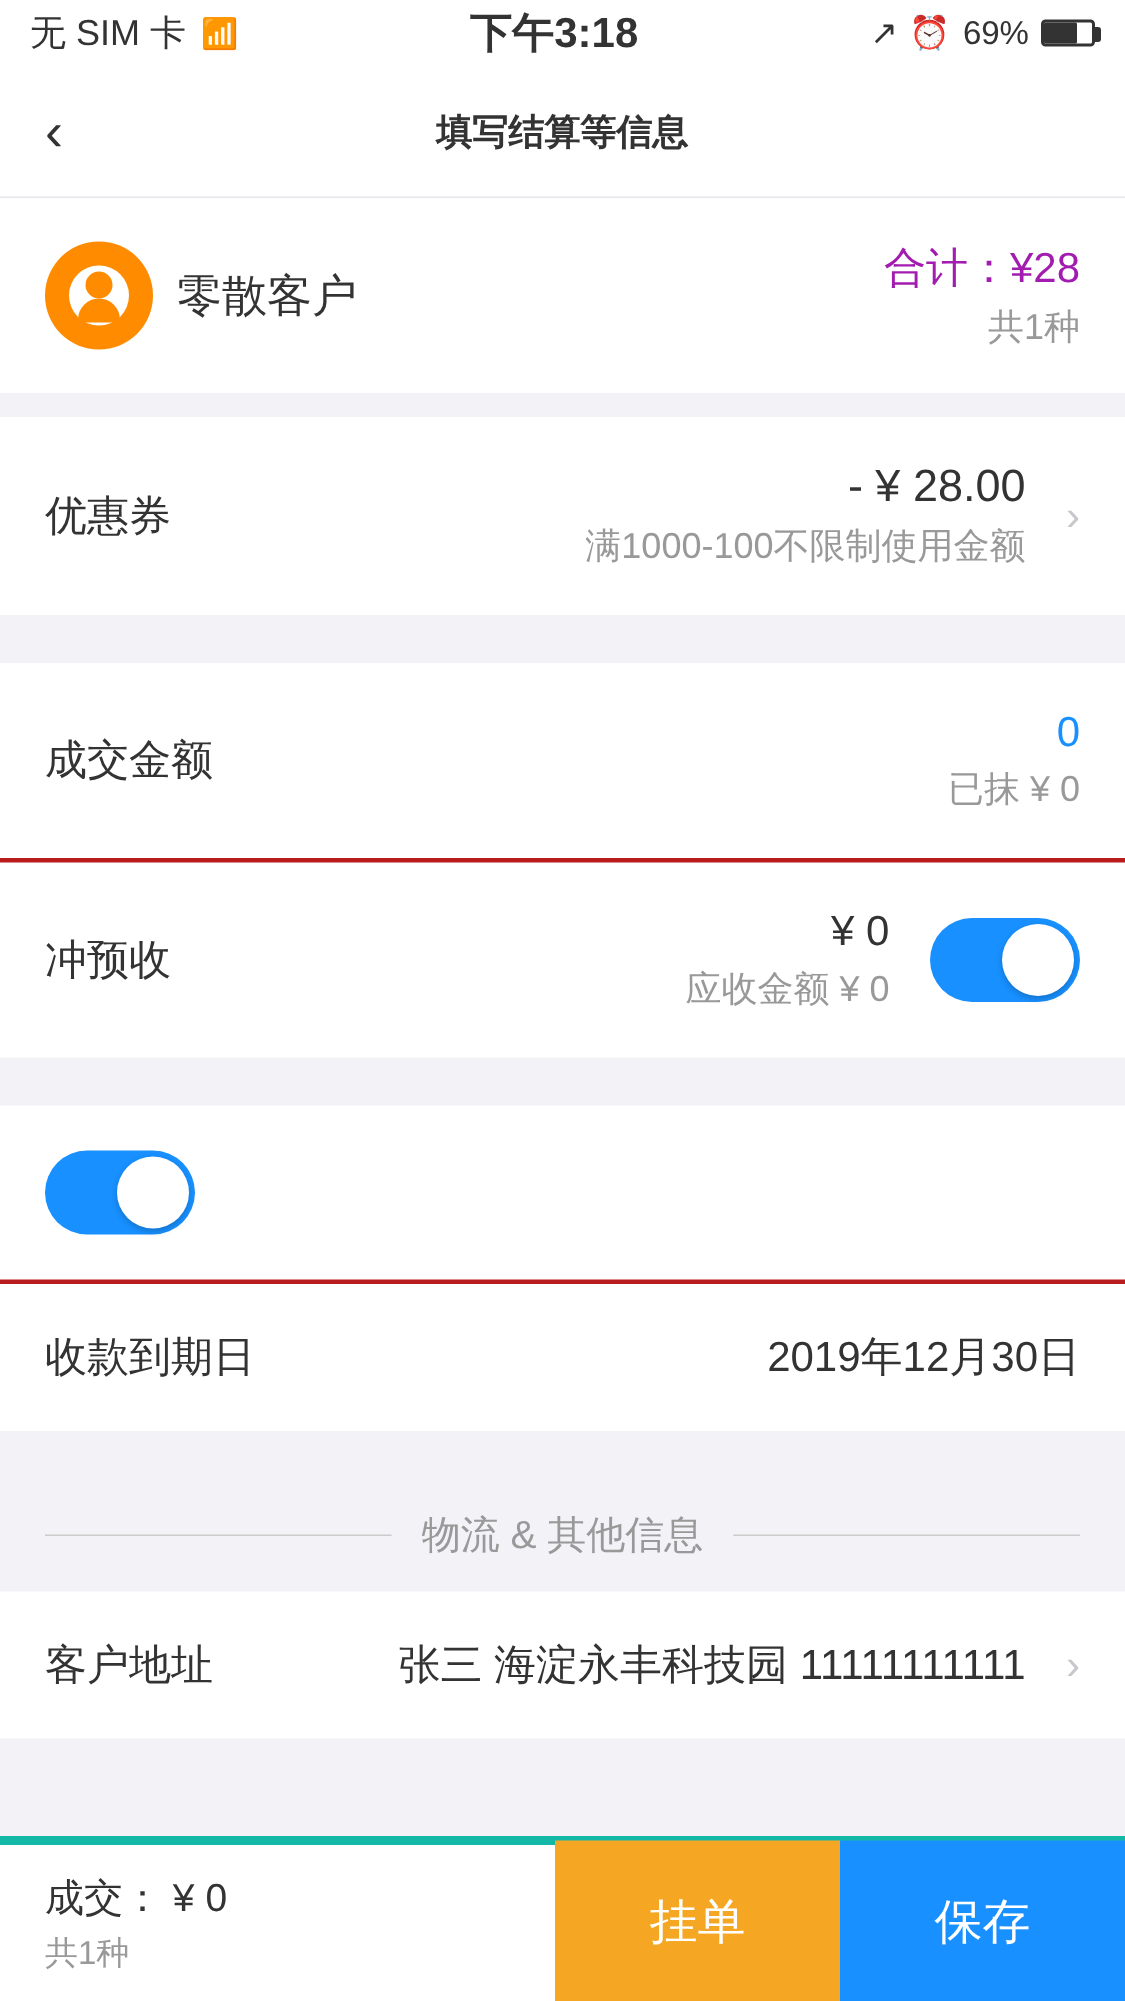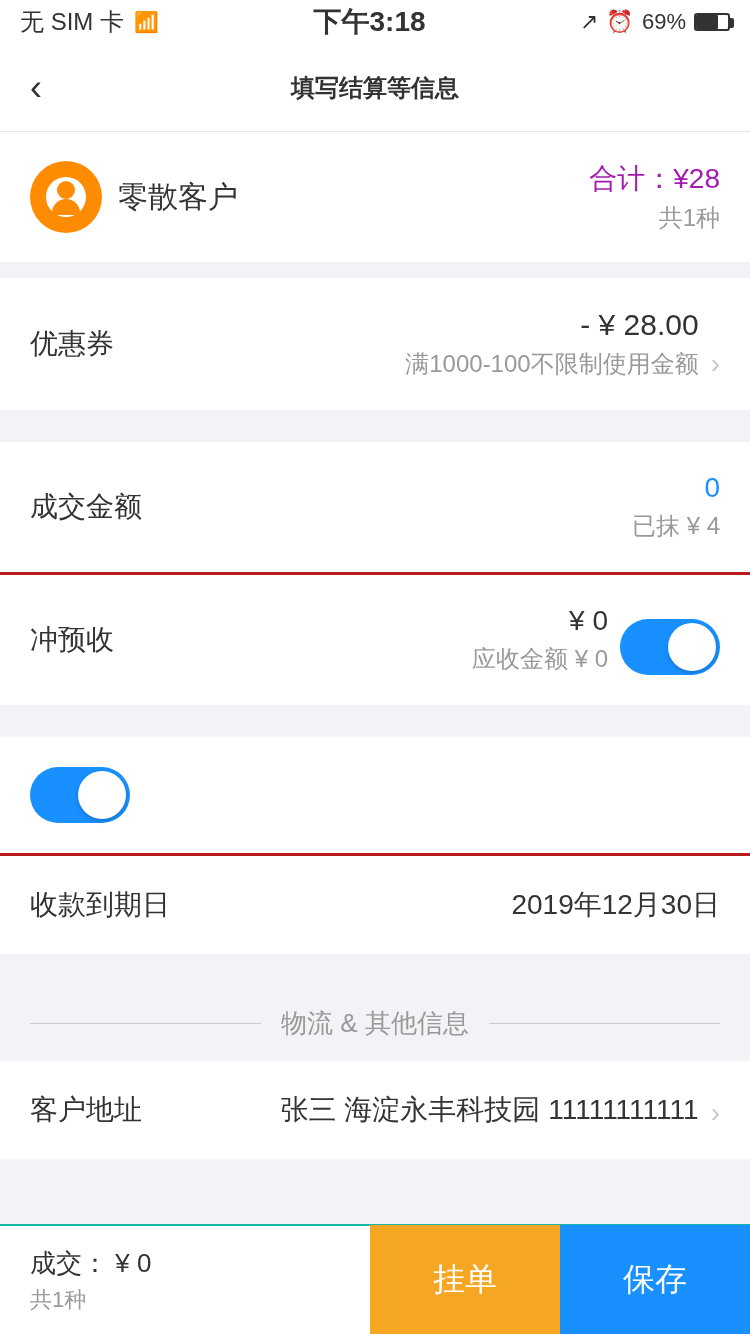--- a/index.html
+++ b/index.html
@@ -140,22 +140,22 @@
       padding: 30px 30px;
       border-bottom: 3px solid #b91c1c;
     }
     .section-row:last-child { border-bottom: none; }
     .row-label {
       font-size: 28px;
       color: #333;
     }
     .row-right {
       display: flex;
-      align-items: flex-end;
-      gap: 12px;
+      align-items: center;
+      gap: 27px;
     }
     .row-value {
       font-size: 28px;
       color: #333;
       text-align: right;
     }
     .row-value.blue { color: #1890ff; }
     .row-value.discount {
       color: #333;
       font-size: 30px;
@@ -232,21 +232,21 @@
     
     .bottom-bar {
       position: fixed;
       bottom: 0;
       left: 0;
       width: 750px;
       height: 110px;
       background: #fff;
       display: flex;
       align-items: center;
-      border-top: 2px solid #14b8a6;
+      border-top: 6px solid #14b8a6;
     }
     .bottom-info {
       flex: 1;
       padding: 0 30px;
     }
     .bottom-deal {
       font-size: 26px;
       color: #333;
     }
     .bottom-count {
@@ -324,21 +324,21 @@
   <div class="divider-section"></div>
 
   <div class="section">
     <div class="section-row">
       <span class="row-label">成交金额</span>
       <div class="row-right">
         <div>
           <div style="text-align:right;">
             <span class="row-value blue">0</span>
           </div>
-          <div class="row-sub">已抹  ¥ 4</div>
+          <div class="row-sub">已抹  ¥ 0</div>
         </div>
       </div>
     </div>
 
     <div class="section-row">
       <span class="row-label">冲预收</span>
       <div class="row-right">
         <div>
           <div class="row-value">¥ 0</div>
           <div class="row-sub">应收金额 ¥ 0</div>

